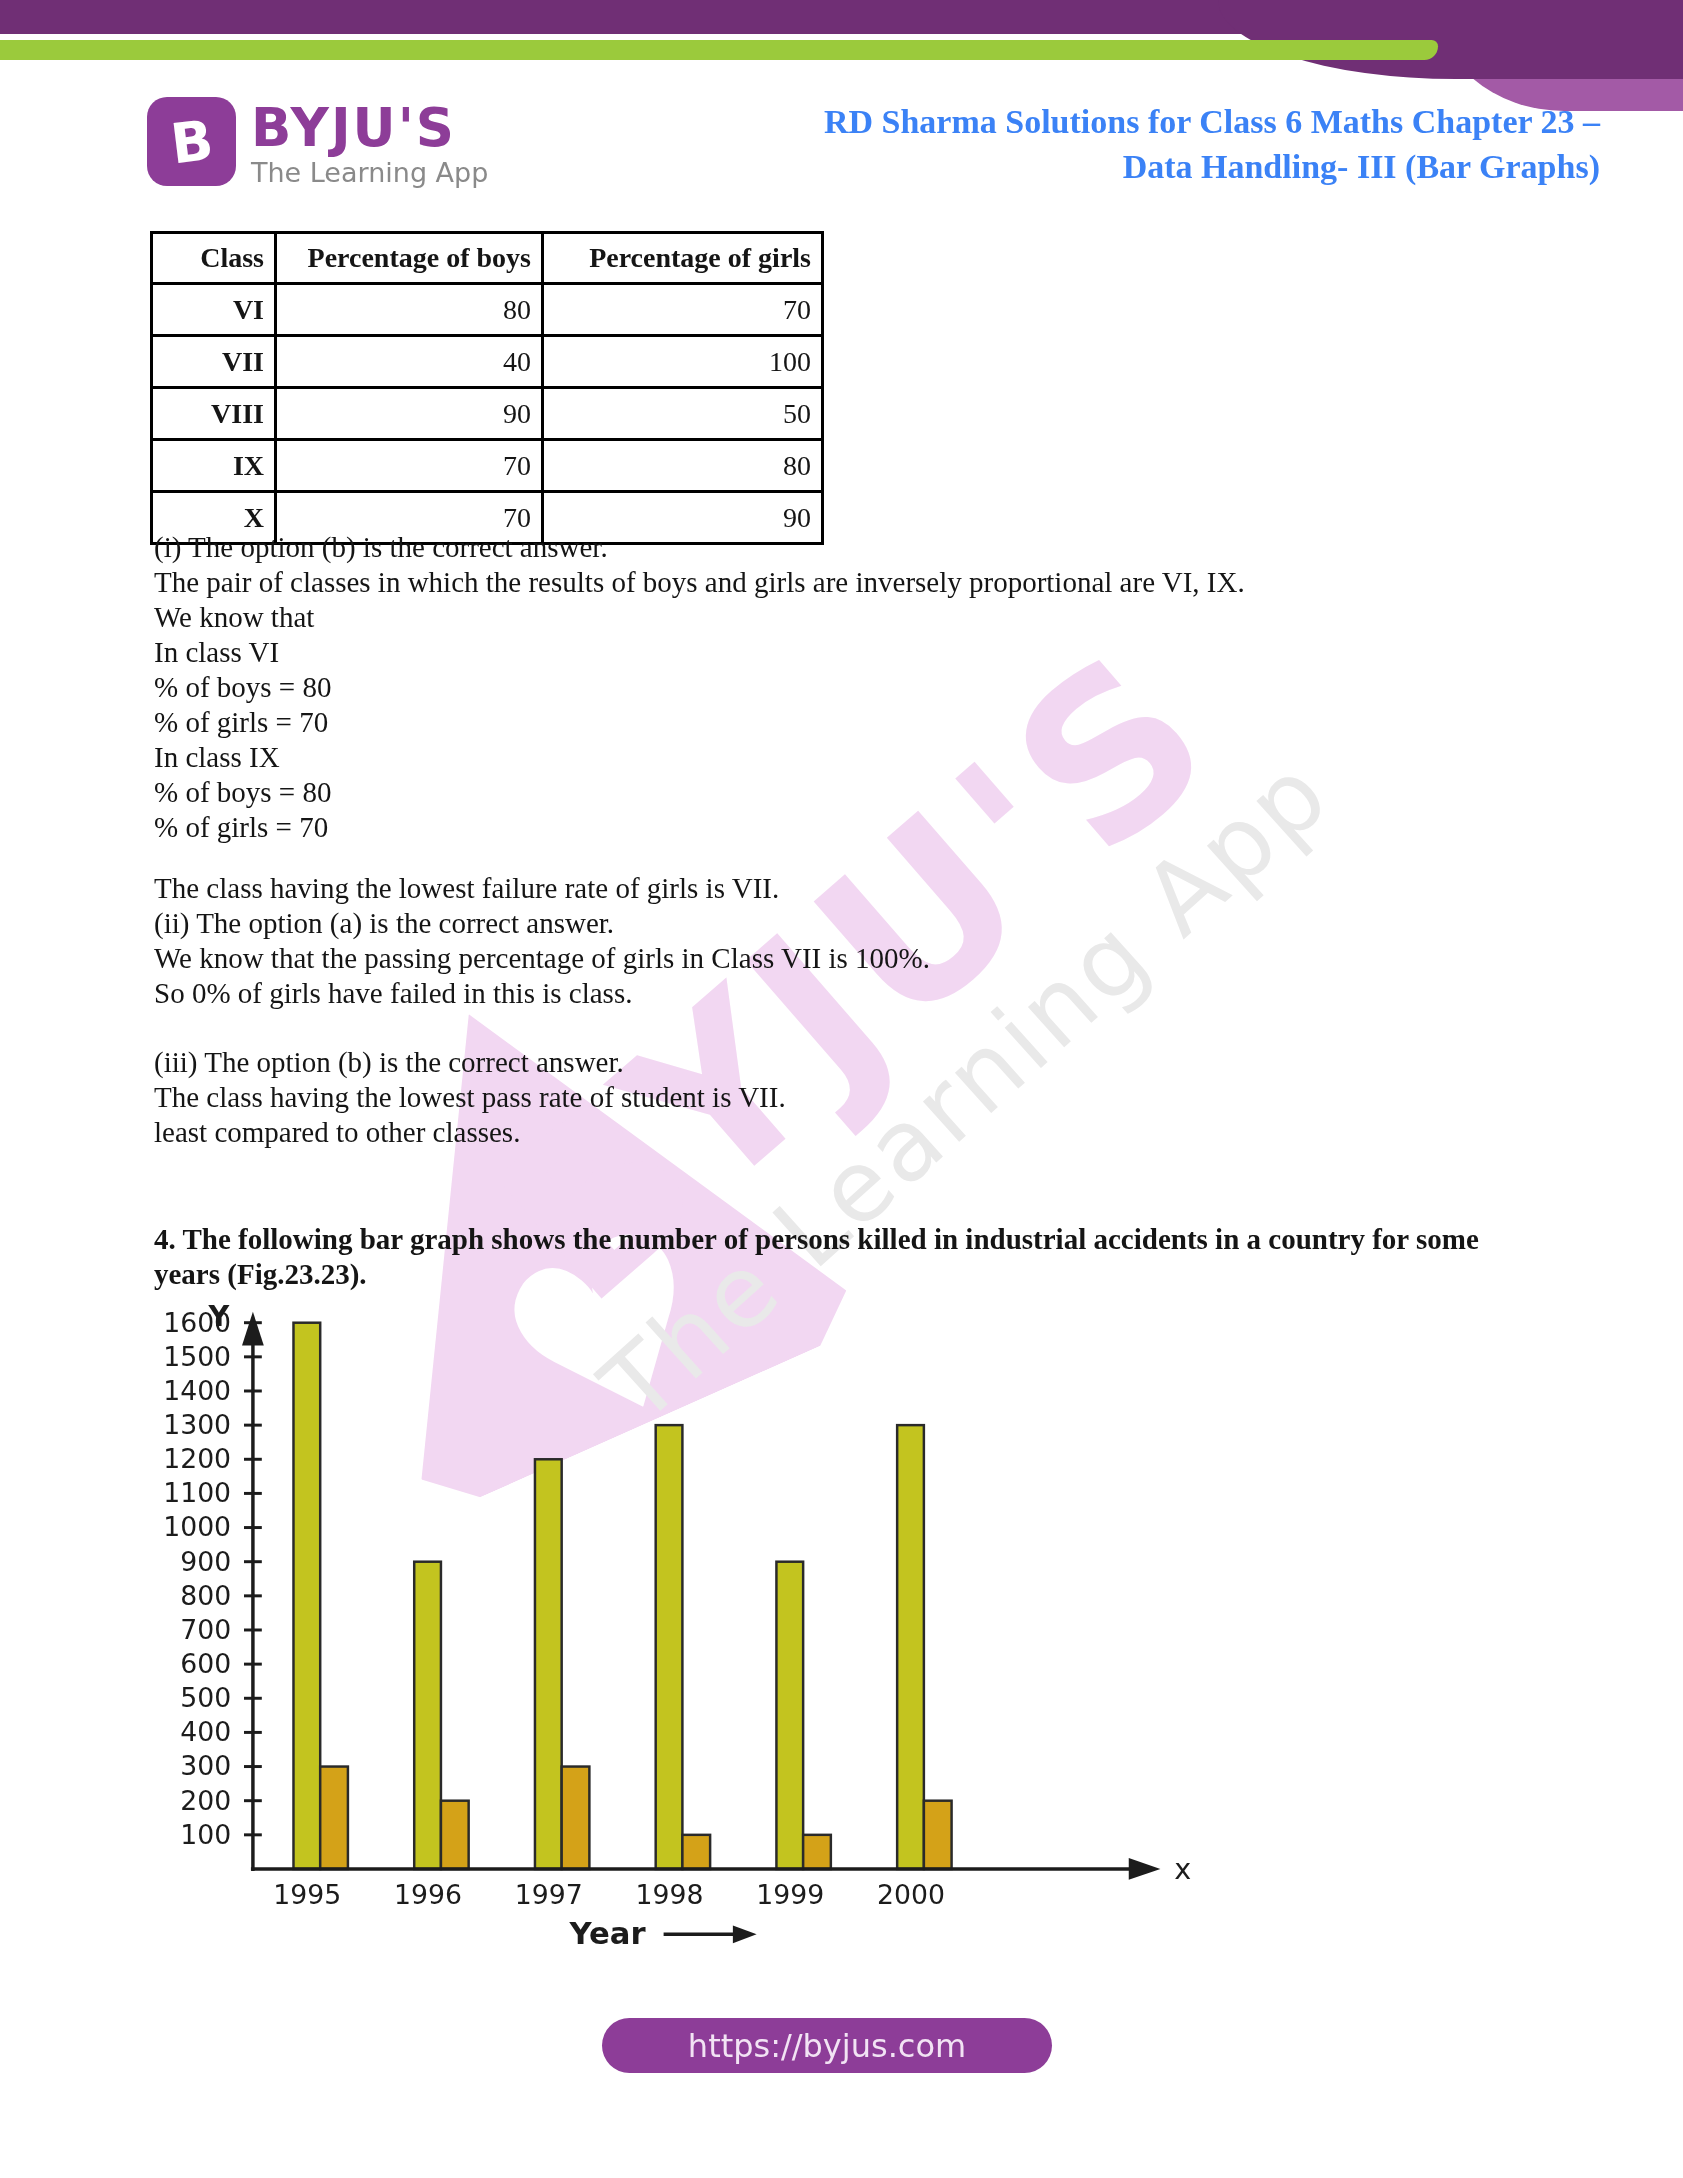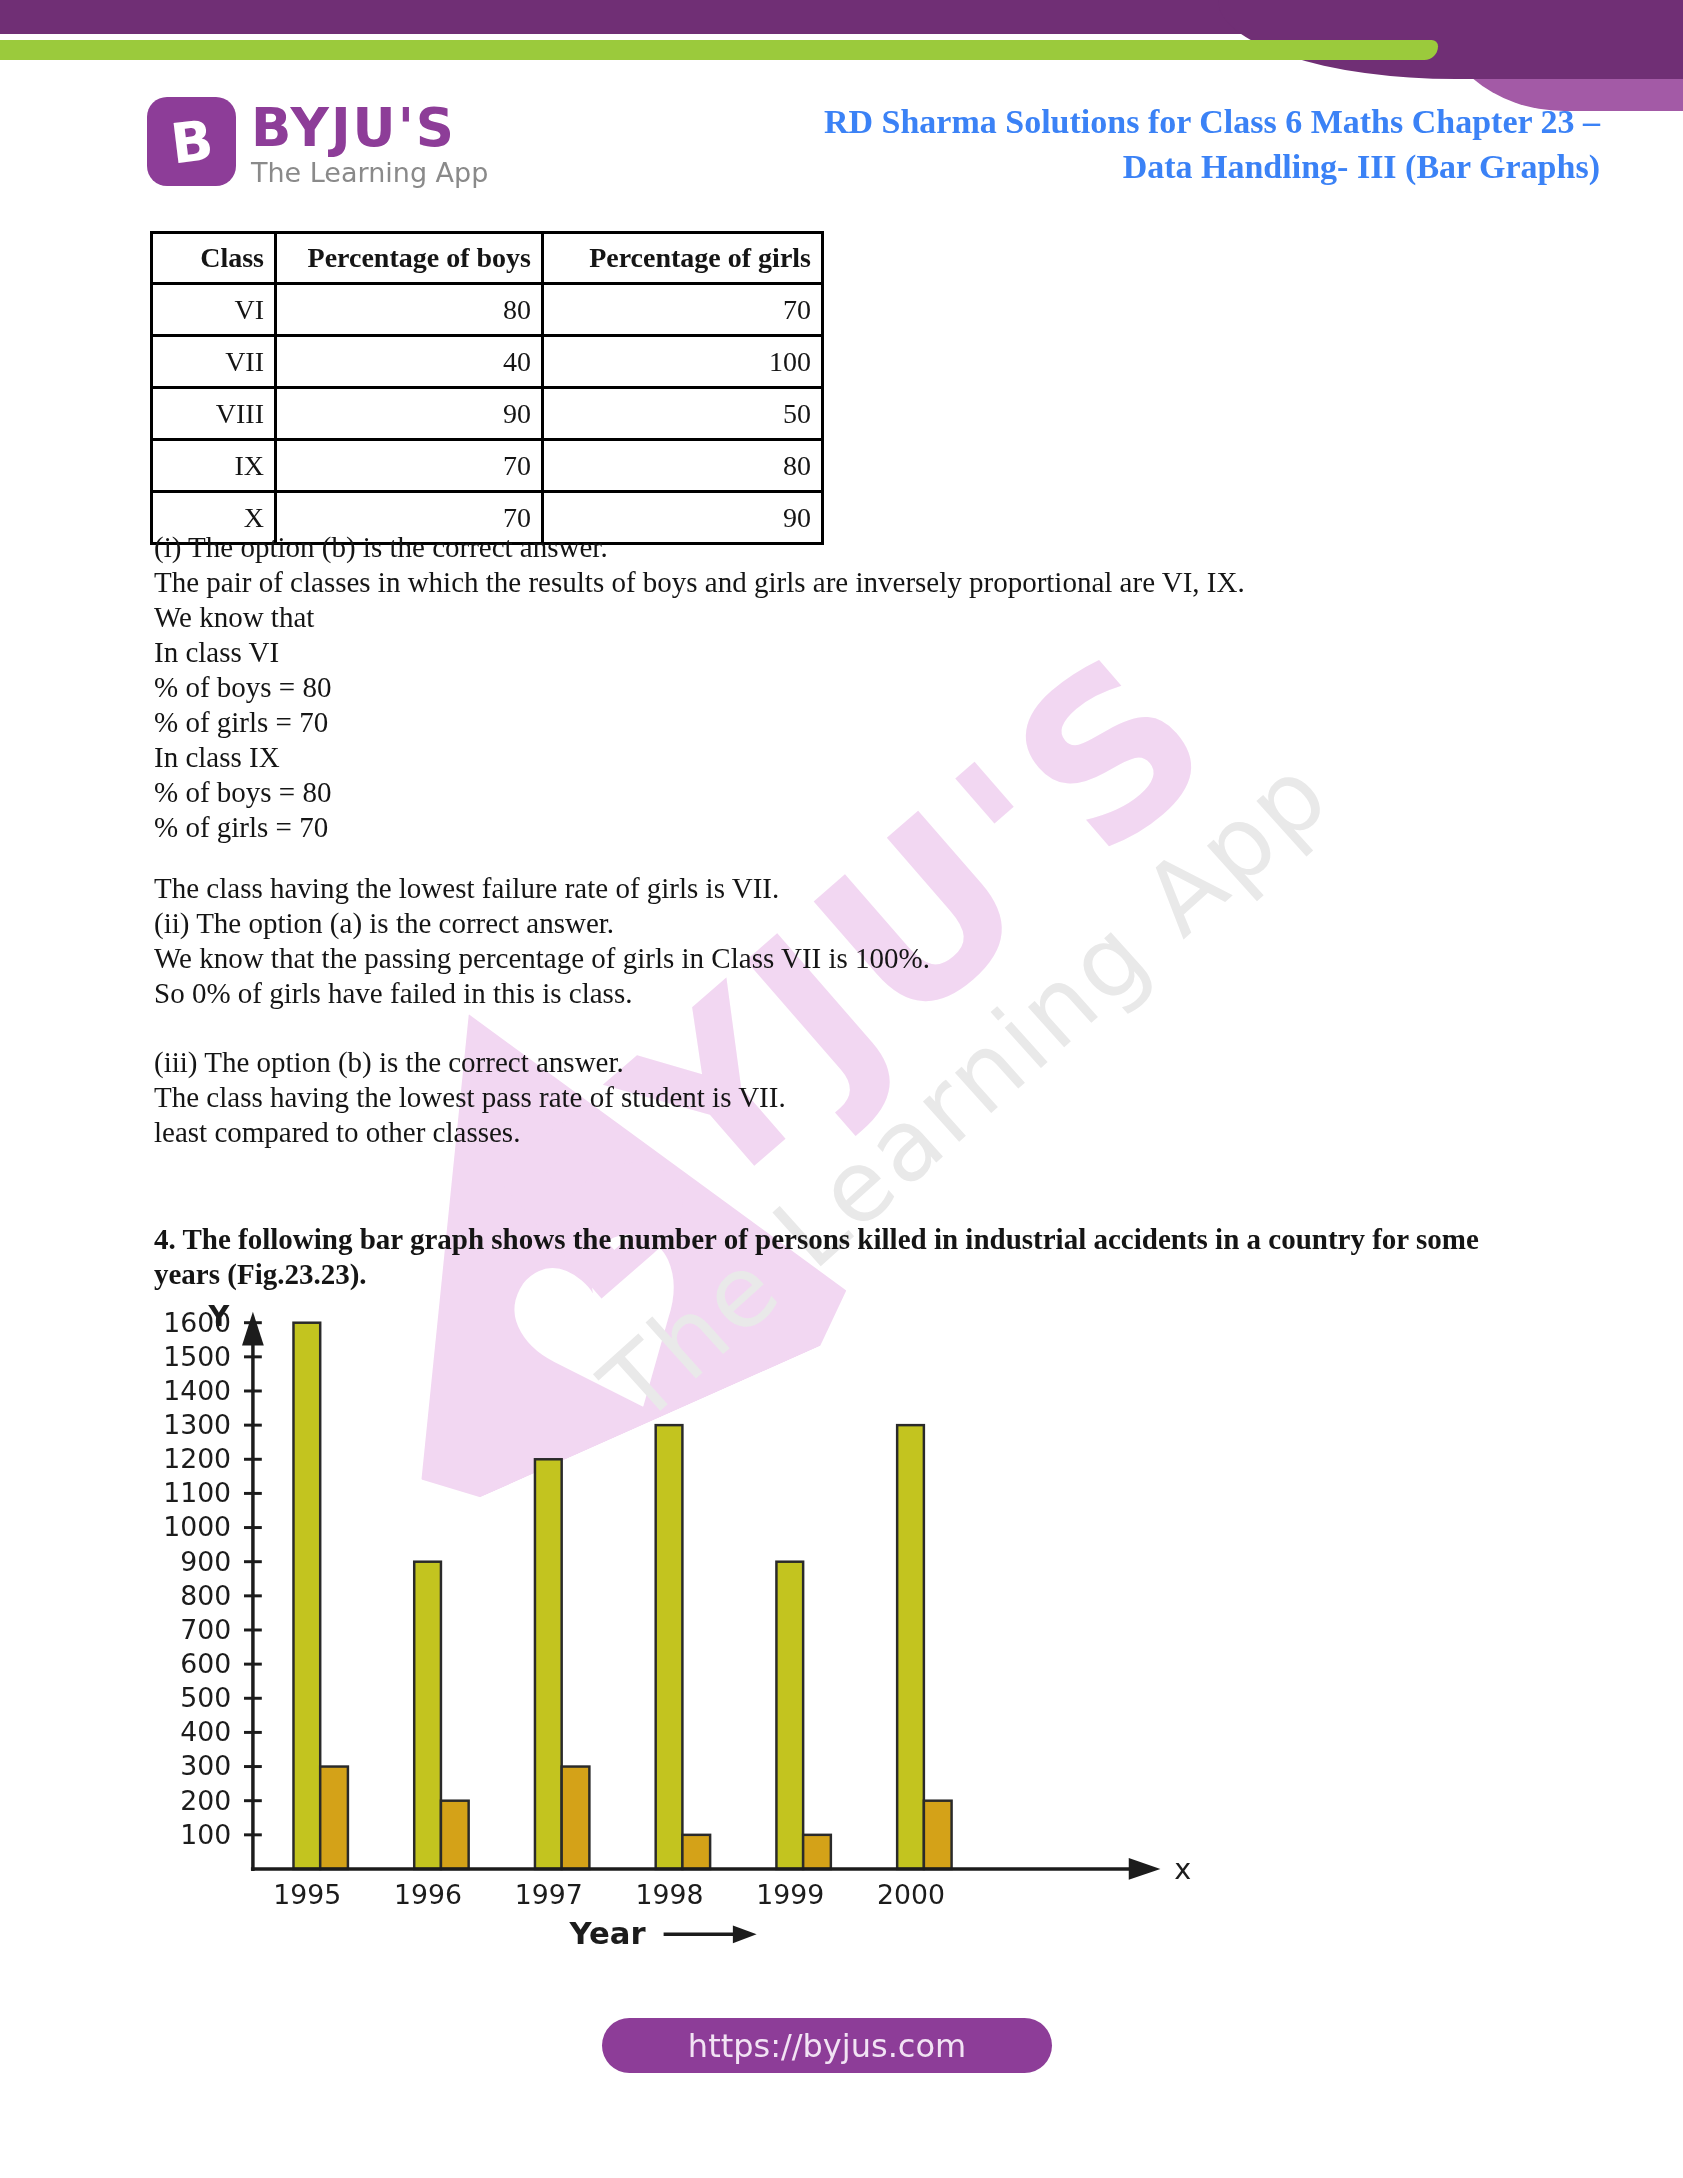--- a/index.html
+++ b/index.html
@@ -41,21 +41,21 @@
   .logo-tagline{font-family:"DejaVu Sans",sans-serif;font-size:27px;color:#8a8a8a;margin-top:3px;}
   .doc-title{position:absolute;top:99px;right:83px;text-align:right;z-index:4;
              font-weight:bold;font-size:34px;line-height:45px;color:#3b82f6;}
 
   
   .results-table{position:absolute;left:150px;top:231px;border-collapse:collapse;z-index:4;background:#fff;}
   .results-table th,.results-table td{border:3px solid #000;text-align:right;padding:4px 10px;
              font-size:28px;font-family:"Liberation Serif",serif;}
   .results-table th{font-weight:bold;height:40px;}
   .results-table td{height:41px;}
-  .results-table td.classcol{font-weight:normal;}
+  .results-table td.classcol{font-weight:bold;}
   .col-class{width:124px;} .col-boys{width:267px;} .col-girls{width:280px;}
 
   
   .para{position:absolute;left:154px;font-size:29px;line-height:35px;z-index:4;}
   .para .line{white-space:nowrap;}
   .para-i{top:530px;} .para-ii{top:871px;} .para-iii{top:1045px;}
   .q4{top:1222px;font-weight:bold;}
 
   
   .chart{position:absolute;left:149px;top:1282px;z-index:4;}

